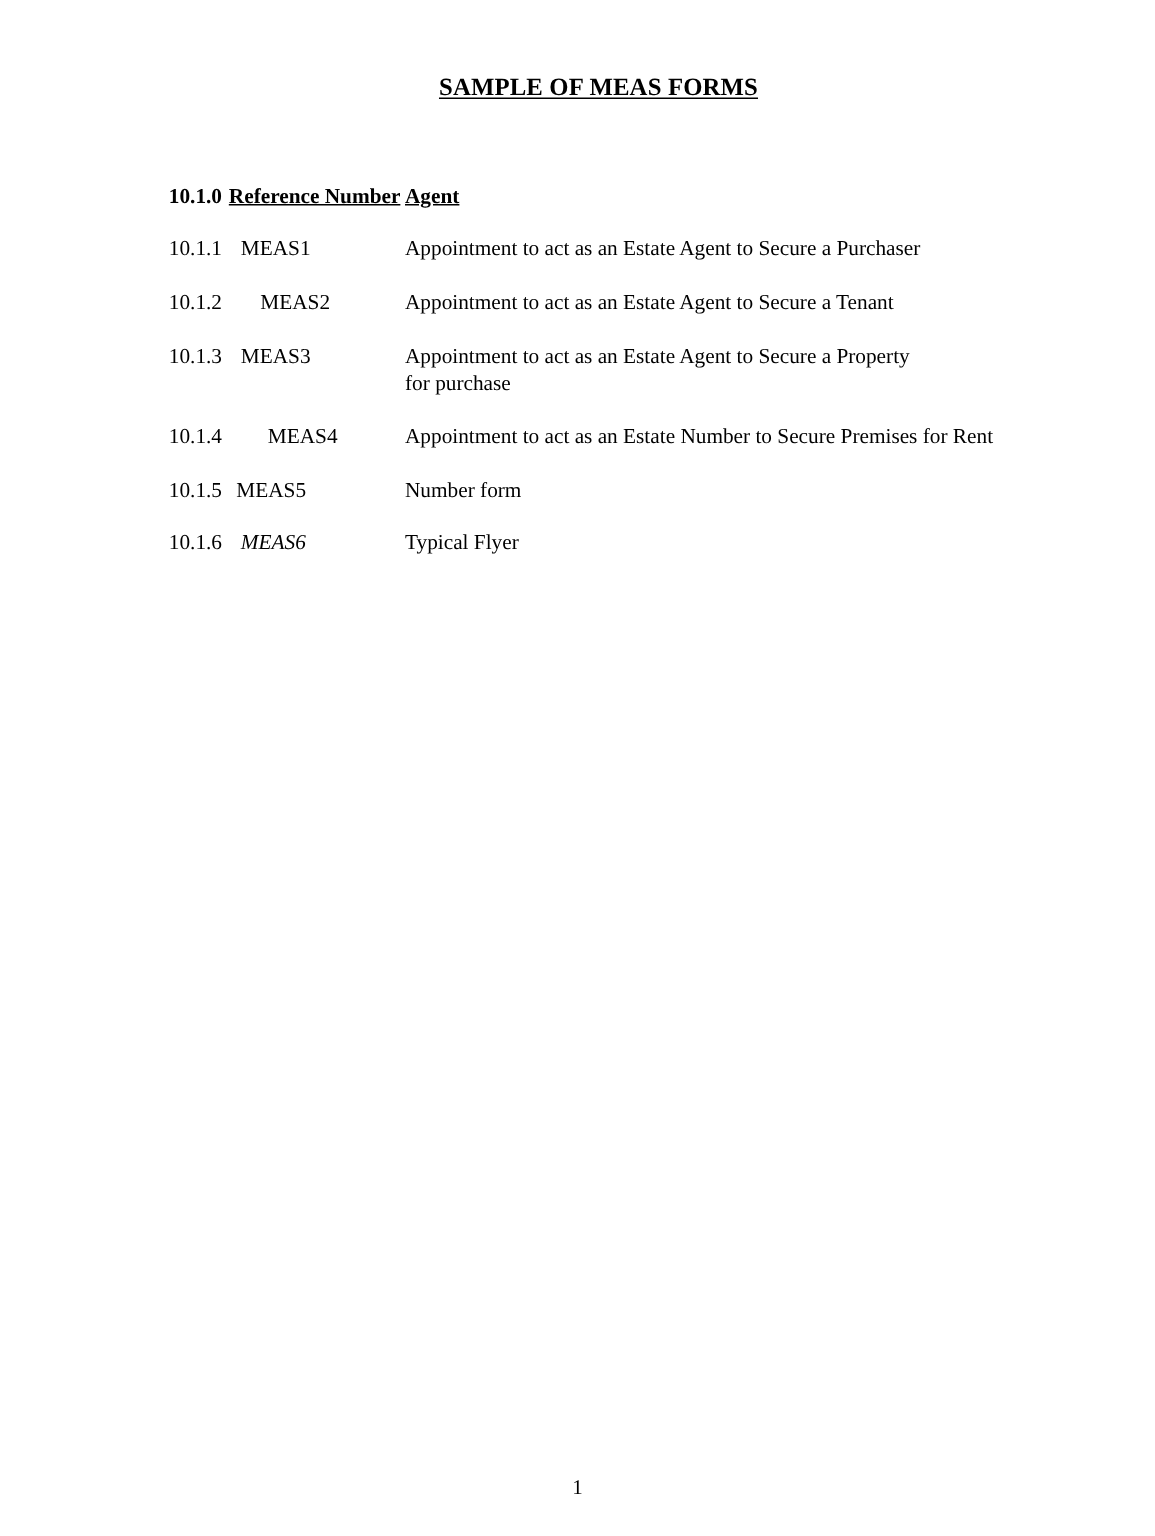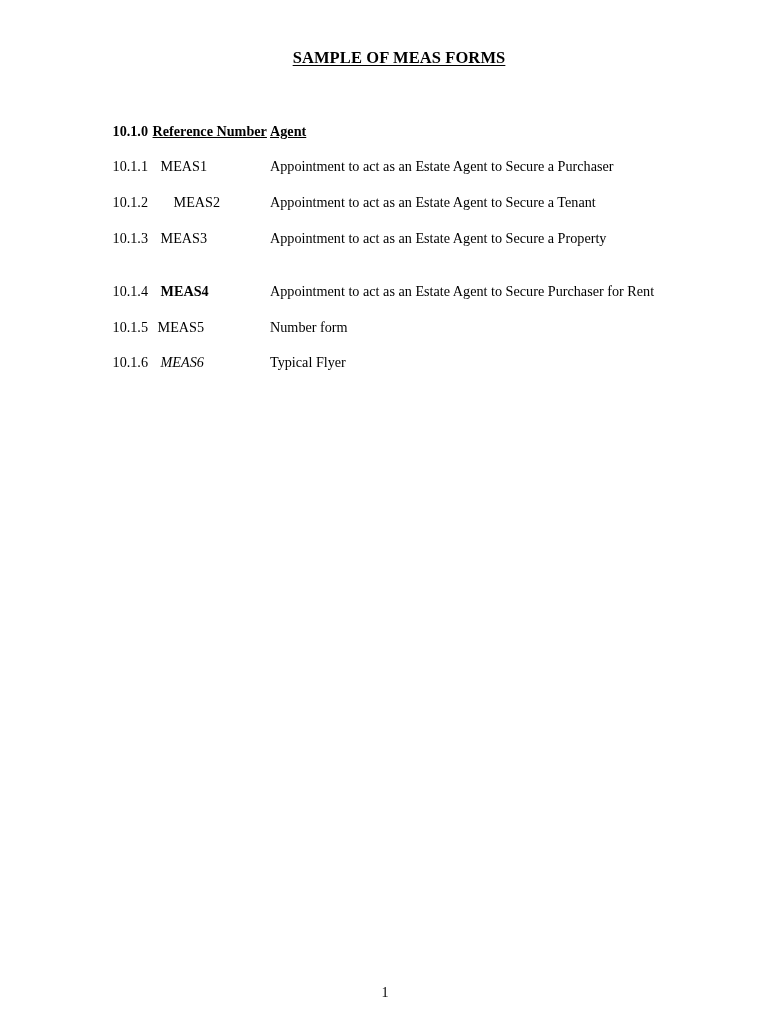--- a/index.html
+++ b/index.html
@@ -95,29 +95,30 @@
     <span class="form">Appointment to act as an Estate Agent to Secure a Tenant</span>
   </div>
 
   <div class="row" style="top:229px;">
     <span class="ref">
       <span class="num">10.1.3</span>
       <span style="margin-left:9px;">MEAS3</span>
     </span>
     <span class="form">
       <span style="display:block;">Appointment to act as an Estate Agent to Secure a Property</span>
+      <span style="display:block;">for purchase</span>
     </span>
   </div>
 
   <div class="row" style="top:282px;">
     <span class="ref">
       <span class="num">10.1.4</span>
-      <span style="margin-left:9px;font-weight:bold;">MEAS4</span>
+      <span style="margin-left:27px;">MEAS4</span>
     </span>
-    <span class="form">Appointment to act as an Estate Agent to Secure Purchaser for Rent</span>
+    <span class="form">Appointment to act as an Estate Number to Secure Premises for Rent</span>
   </div>
 
   <div class="row" style="top:318px;">
     <span class="ref">
       <span class="num">10.1.5</span>
       <span style="margin-left:6px;">MEAS5</span>
     </span>
     <span class="form">Number form</span>
   </div>
 

